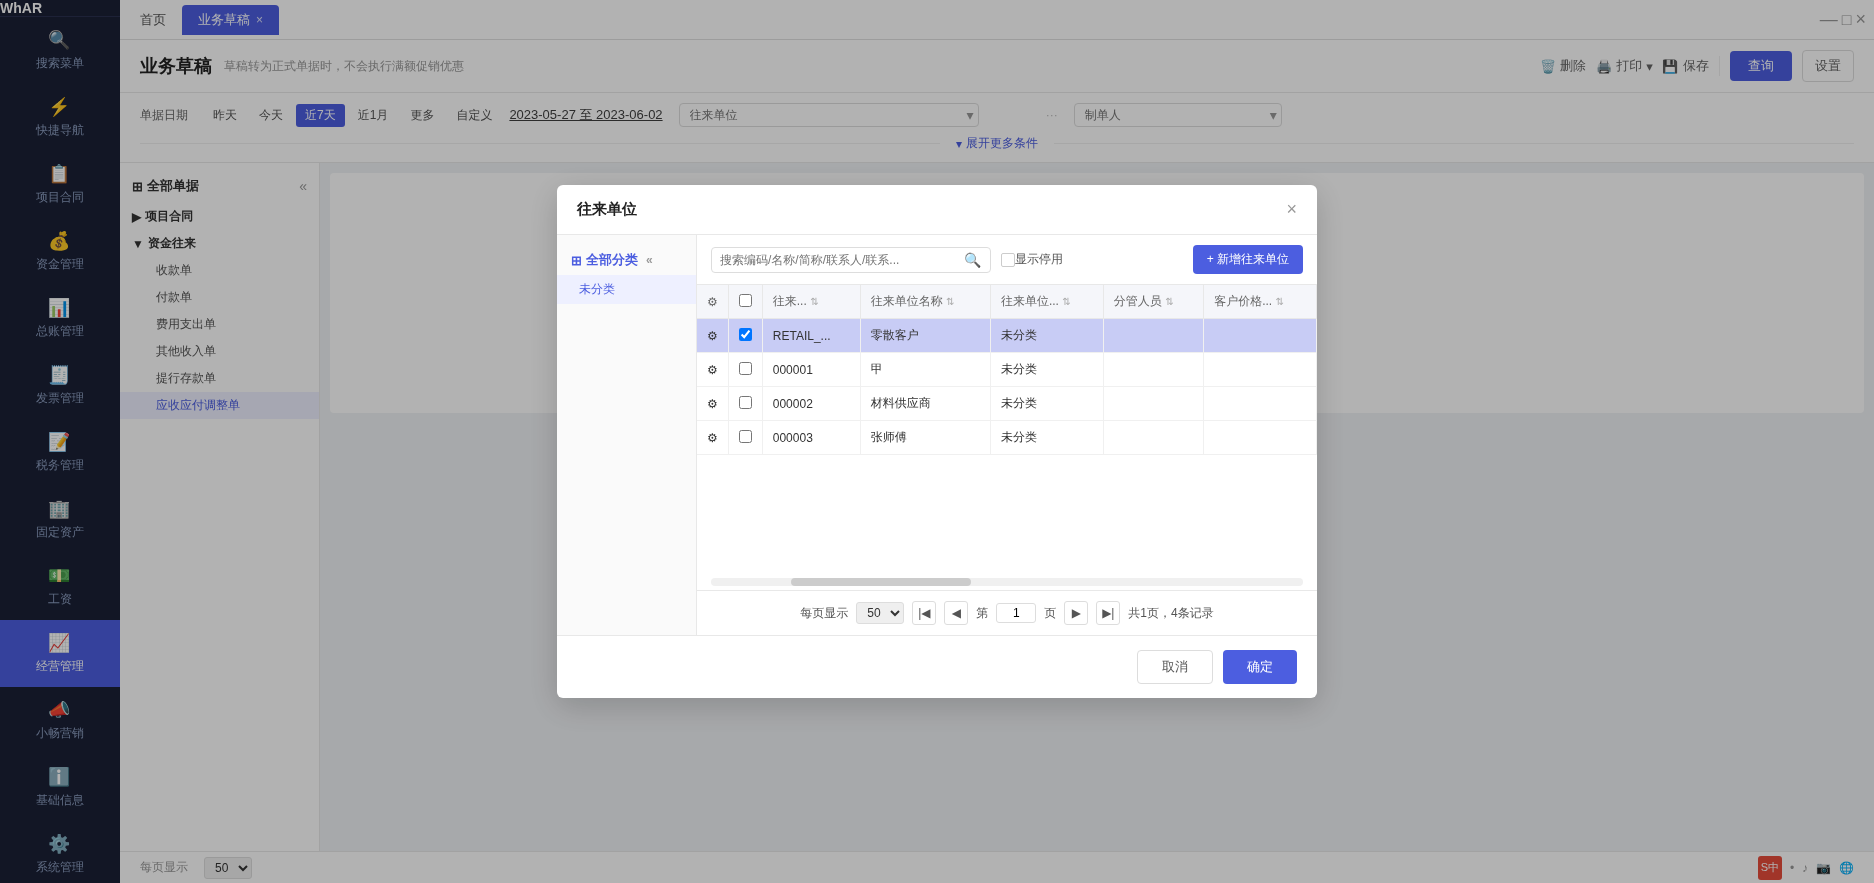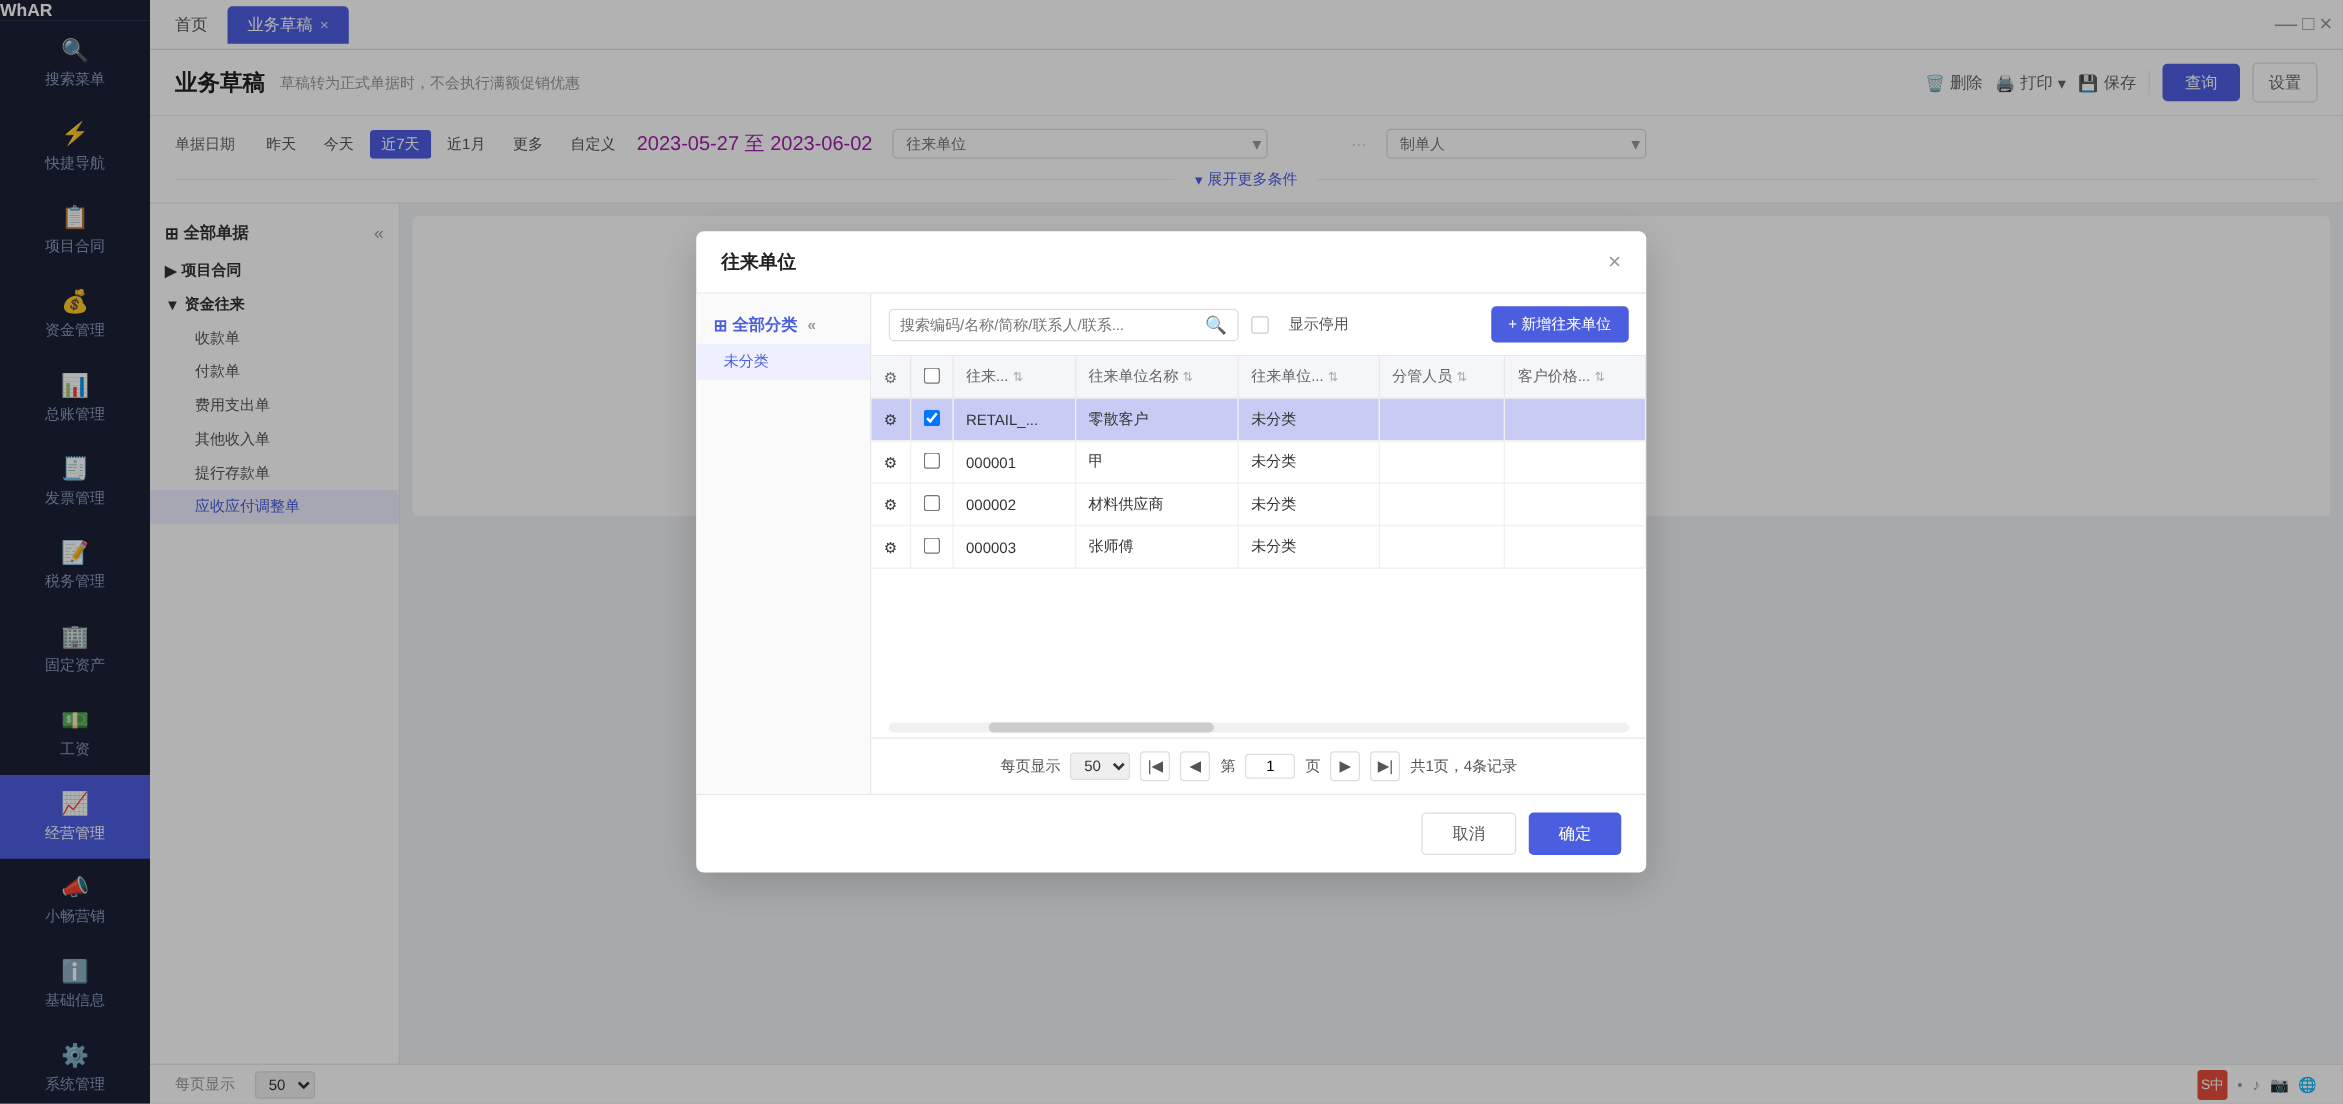--- a/index.html
+++ b/index.html
@@ -129,21 +129,21 @@
       border-radius: 3px;
       font-size: 12px;
       cursor: pointer;
       color: #555;
       border: 1px solid transparent;
     }
     .date-btn.active {
       background: #4c5ee0;
       color: #fff;
     }
-    .date-range { font-size: 16px; color: #a21caf; margin-left: 4px; }
+    .date-range { font-size: 13px; color: #404040; margin-left: 4px; text-decoration: underline; }
     .filter-input {
       border: 1px solid #ddd;
       border-radius: 4px;
       padding: 4px 10px;
       font-size: 12px;
       width: 208px;
       color: #333;
     }
     .expand-more {
       color: #4c5ee0;
@@ -322,21 +322,21 @@
       outline: none;
       font-size: 12px;
       color: #333;
       flex: 1;
       background: transparent;
     }
     .search-icon { color: #aaa; font-size: 14px; cursor: pointer; }
     .show-disabled {
       display: flex;
       align-items: center;
-      gap: 16px;
+      gap: 0;
       font-size: 12px;
       color: #555;
     }
     .checkbox-small {
       width: 14px;
       height: 14px;
       border: 1px solid #ccc;
       border-radius: 2px;
       cursor: pointer;
     }

